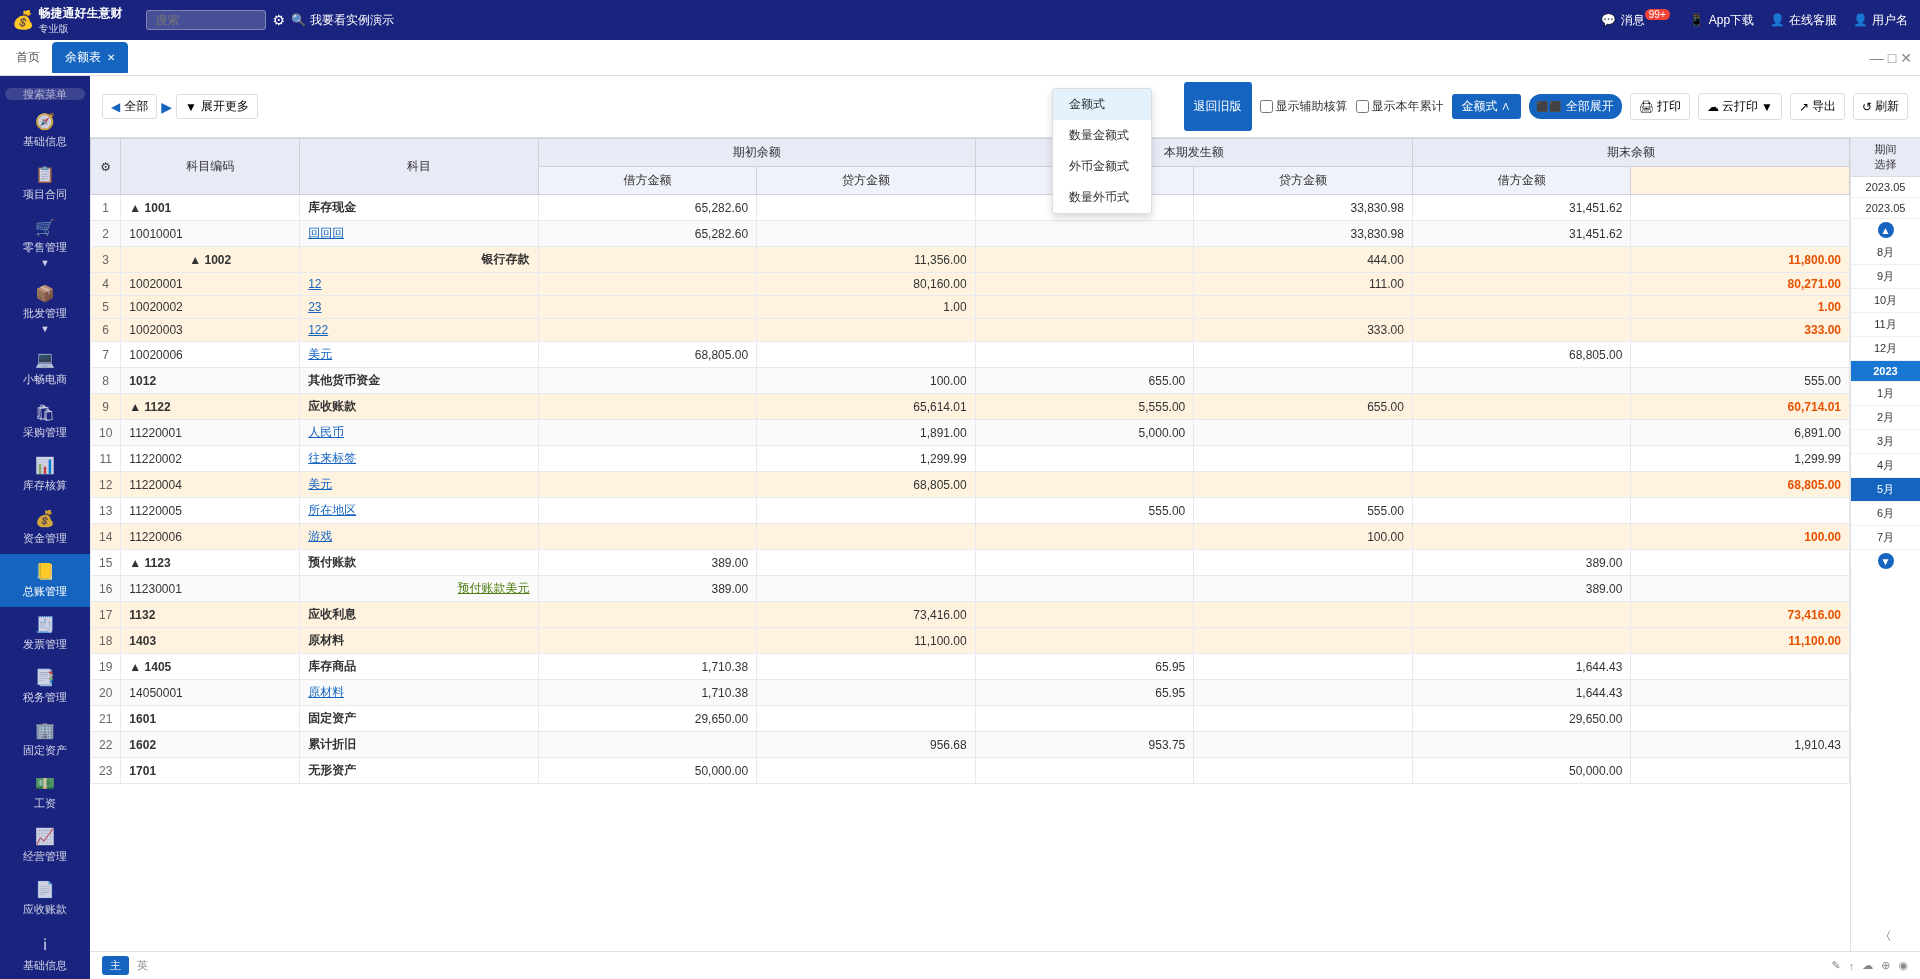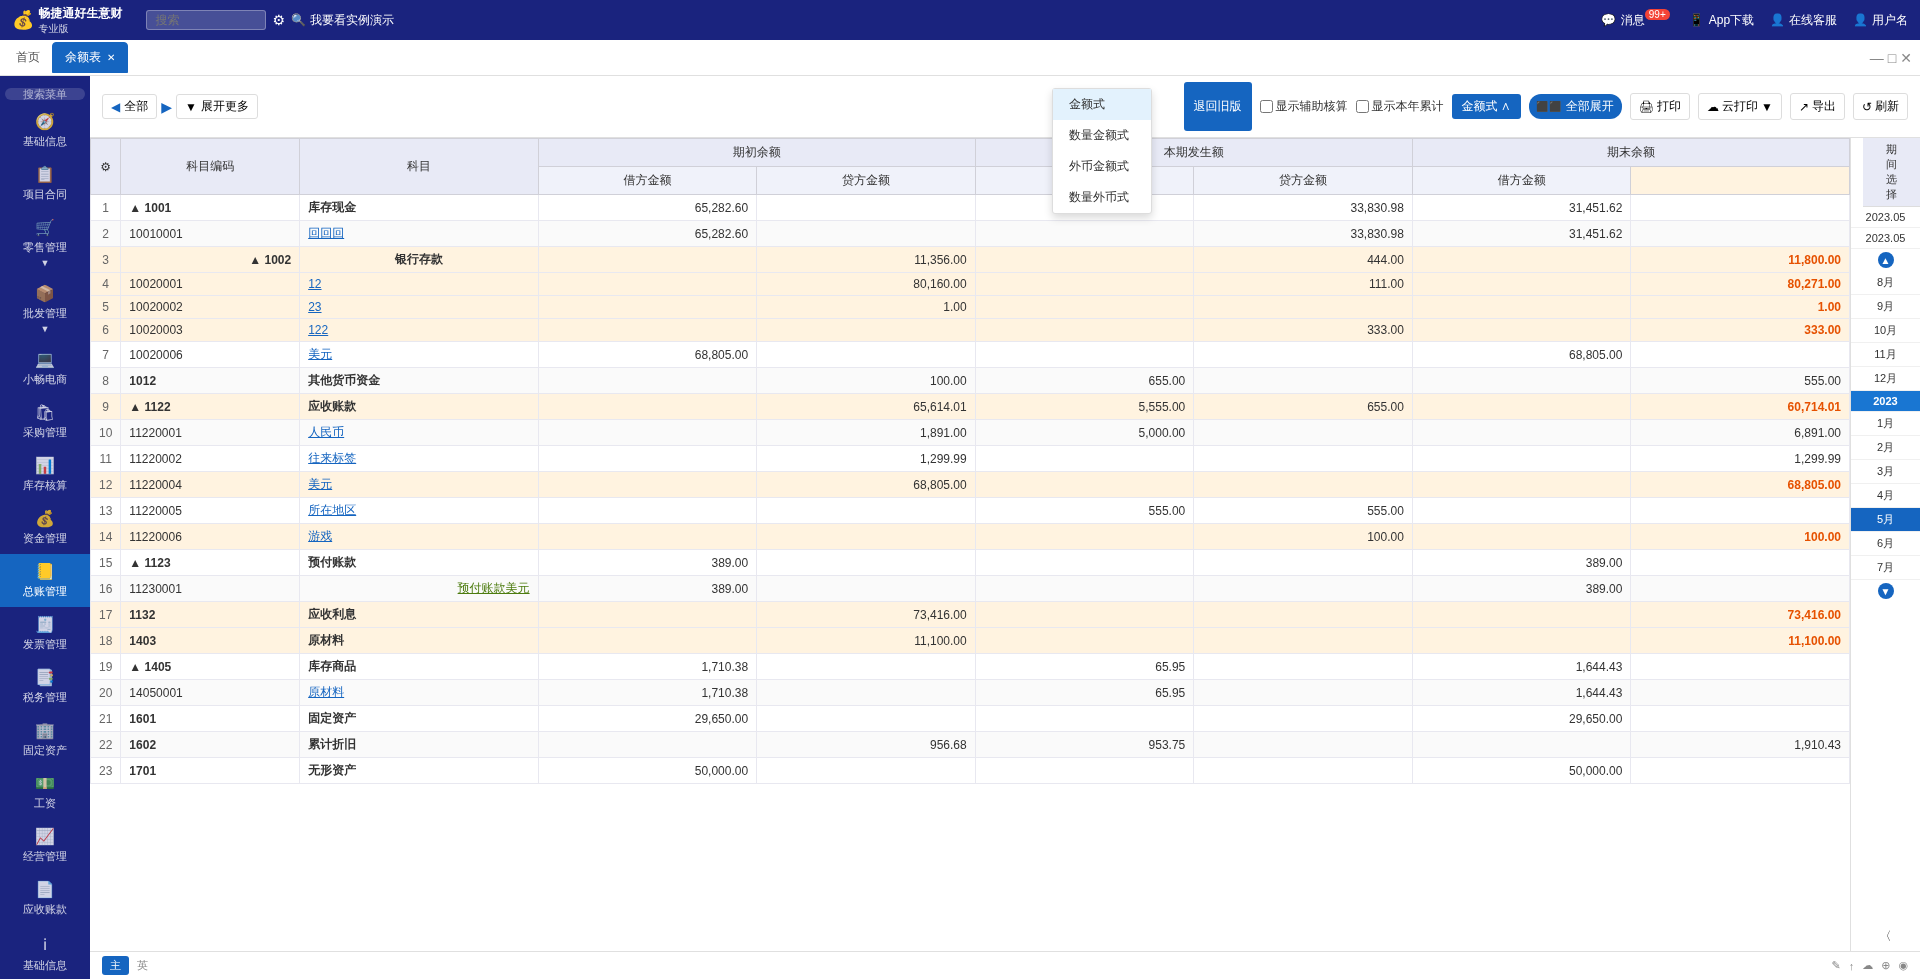--- a/index.html
+++ b/index.html
@@ -52,21 +52,21 @@
     thead tr.sub-header th { background: #f0f2fa; }
     tbody tr td { border: 1px solid #e8e8f0; padding: 4px 8px; white-space: nowrap; text-align: right; }
     tbody tr td:nth-child(1) { text-align: center; }
     tbody tr td:nth-child(2) { text-align: left; }
     tbody tr td:nth-child(3) { text-align: left; }
     tbody tr:nth-child(even) { background: #fafafa; }
     .highlight-row td { background: #fff3e0 !important; }
 
     
     .right-panel { width: 70px; background: #fff; border-left: 1px solid #e0e0e0; display: flex; flex-direction: column; overflow-y: auto; }
-    .period-header { background: #e8eaf6; padding: 4px 20px; font-size: 11px; text-align: center; border-bottom: 1px solid #ddd; margin-left: 12px; }
+    .period-header { background: #e8eaf6; padding: 4px 20px; font-size: 11px; text-align: center; border-bottom: 1px solid #ddd; }
     .period-item { padding: 4px 6px; font-size: 11px; text-align: center; cursor: pointer; border-bottom: 1px solid #f0f0f0; }
     .period-item.active { background: #1565c0; color: #fff; }
     .period-item.active-blue { background: #1976d2; color: #fff; }
     .period-nav { display: flex; justify-content: center; gap: 4px; padding: 3px; }
     .period-nav-btn { background: #1565c0; color: #fff; border: none; border-radius: 50%; width: 16px; height: 16px; font-size: 10px; cursor: pointer; display: flex; align-items: center; justify-content: center; }
 
     
     .dropdown-menu { position: absolute; background: #fff; border: 1px solid #ddd; border-radius: 3px; box-shadow: 0 4px 8px rgba(0,0,0,0.15); z-index: 100; min-width: 100px; top: 88px; left: 1052px; }
     .dropdown-item { padding: 7px 16px; cursor: pointer; font-size: 12px; }
     .dropdown-item.selected { background: #e3f2fd; }
@@ -298,22 +298,22 @@
     <td style="text-align:left;text-decoration:underline;color:#1565c0;cursor:pointer;">回回回</td>
     <td>65,282.60</td>
     <td></td>
     <td></td>
     <td>33,830.98</td>
     <td>31,451.62</td>
     <td style=""></td>
   </tr>
               <tr class="highlight-row">
     <td style="text-align:center;color:#666;">3</td>
-    <td style="text-align:right;font-weight:bold;">▲ 1002</td>
-    <td style="text-align:center;font-weight:bold;">银行存款</td>
+    <td style="text-align:center;font-weight:bold;">▲ 1002</td>
+    <td style="text-align:right;font-weight:bold;">银行存款</td>
     <td></td>
     <td>11,356.00</td>
     <td></td>
     <td>444.00</td>
     <td></td>
     <td style="background:#fff3e0;color:#e65100;font-weight:bold;">11,800.00</td>
   </tr>
               <tr class="highlight-row">
     <td style="text-align:center;color:#666;">4</td>
     <td style="text-align:left;">10020001</td>

